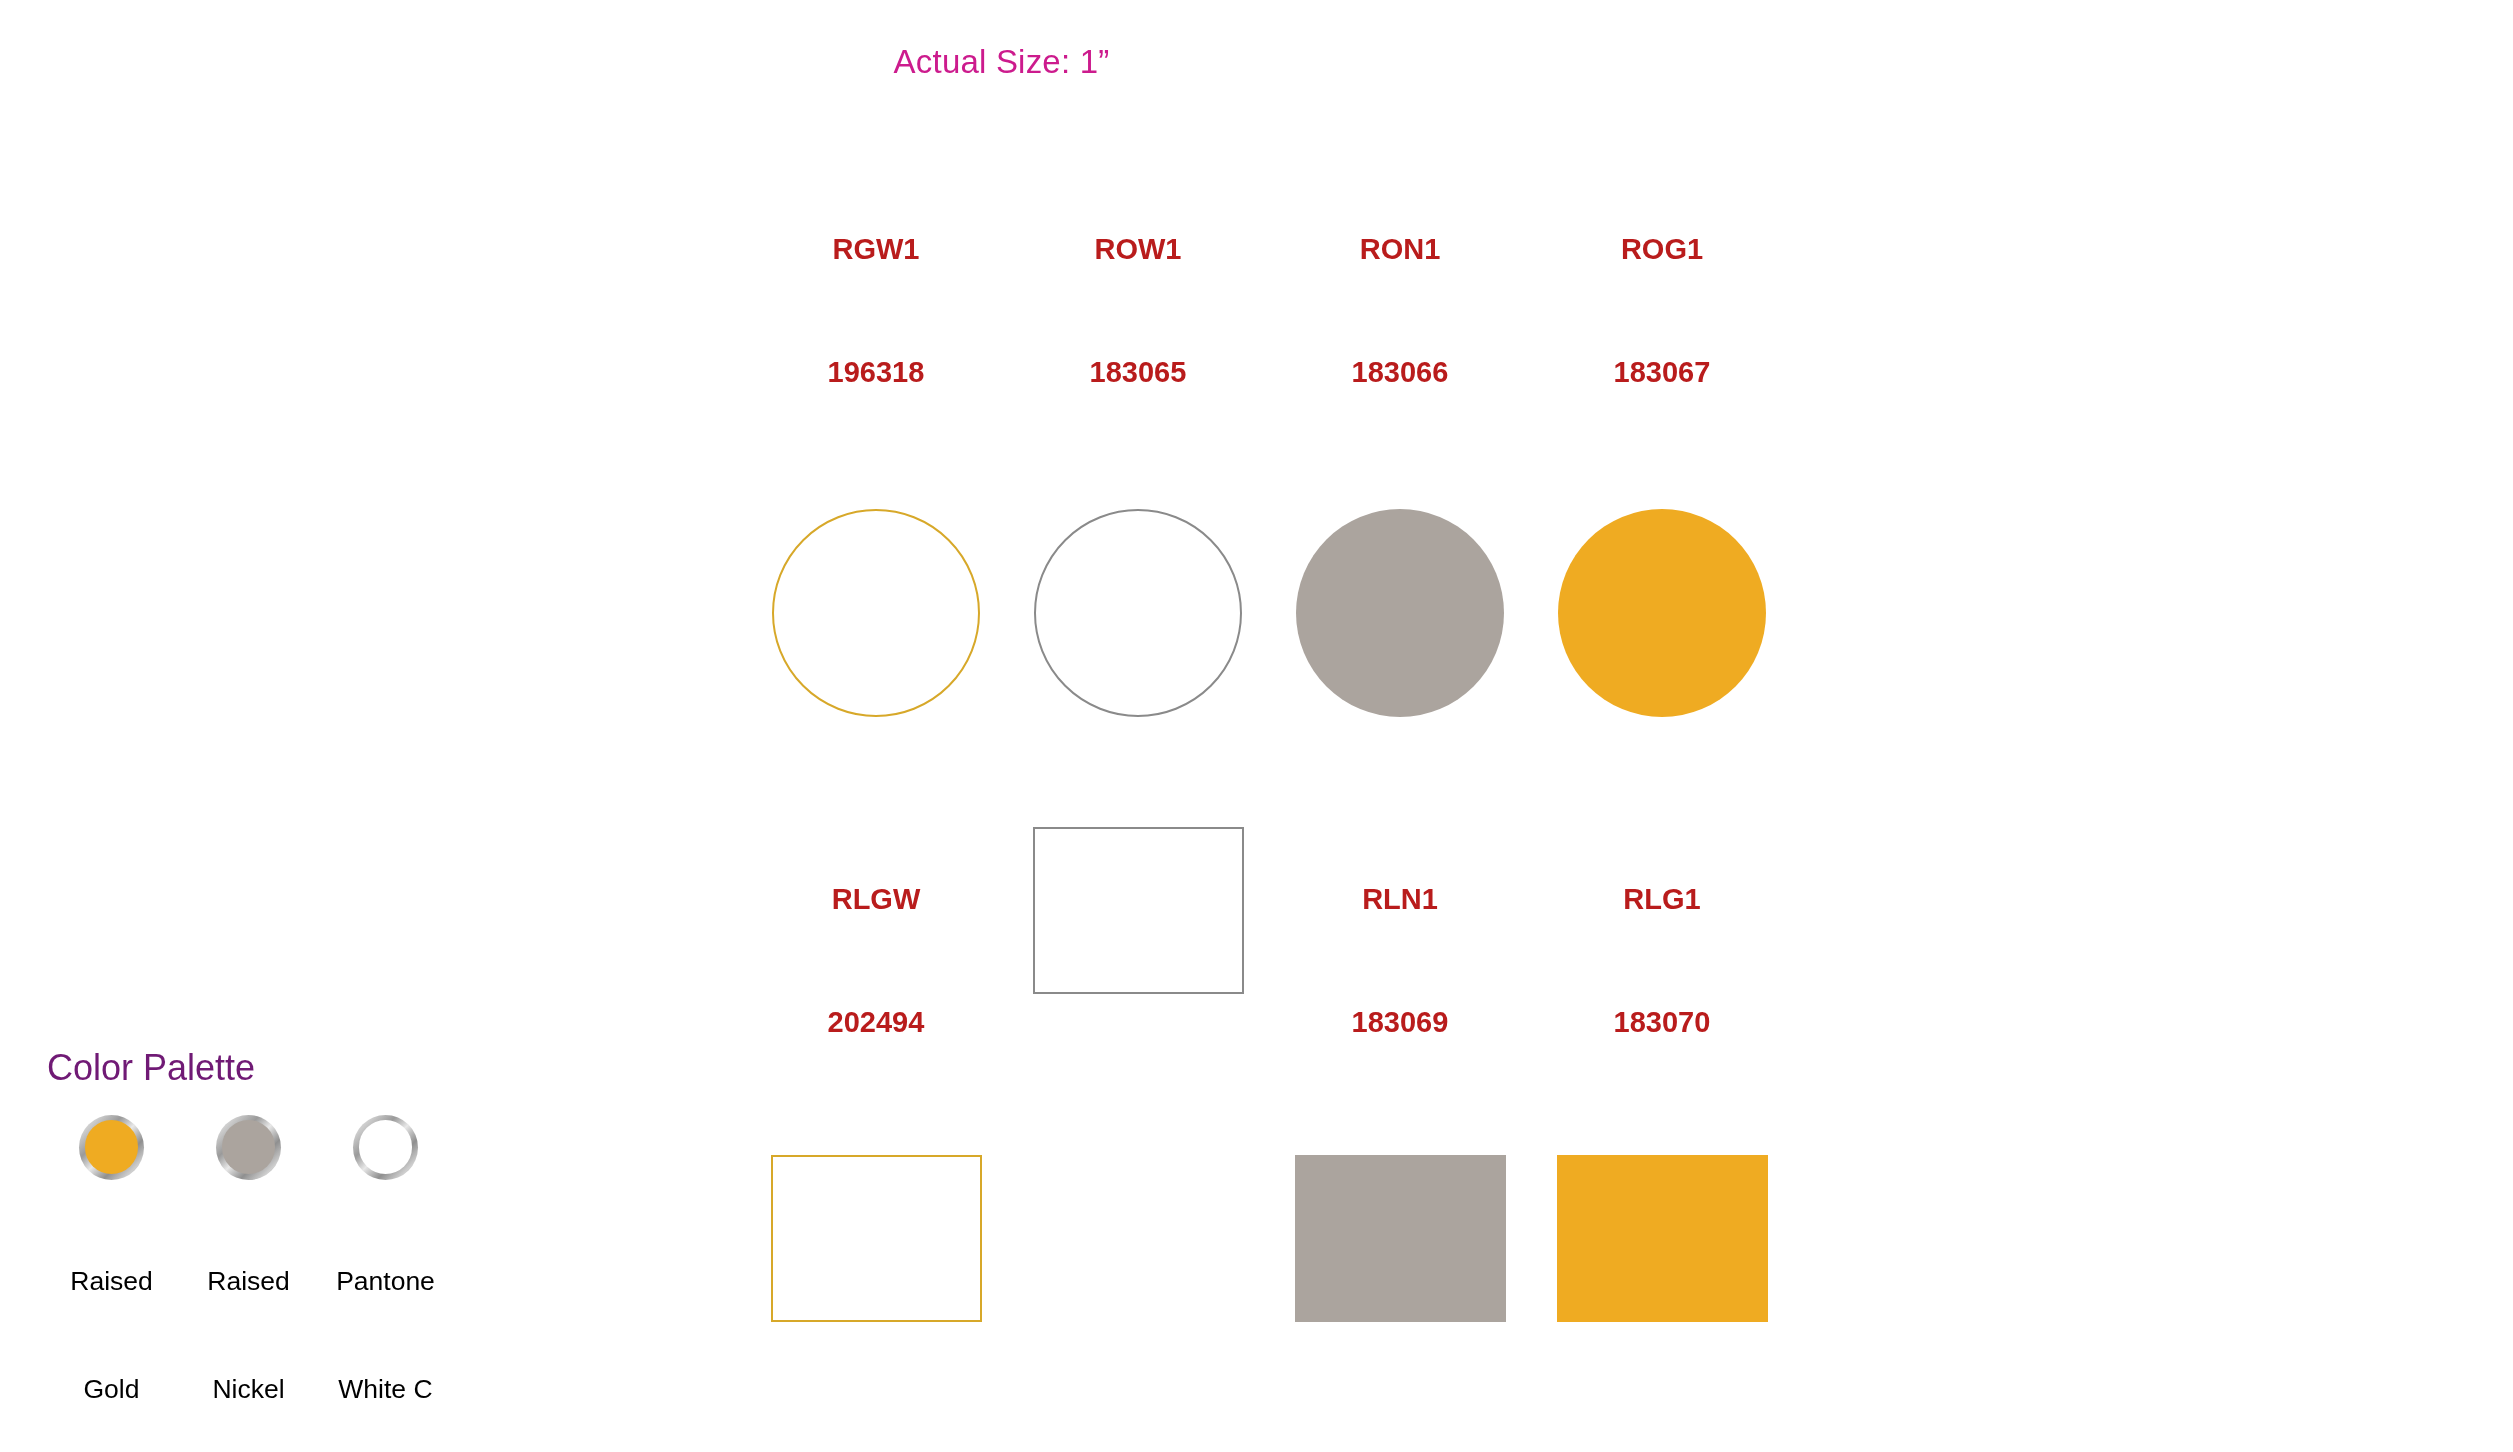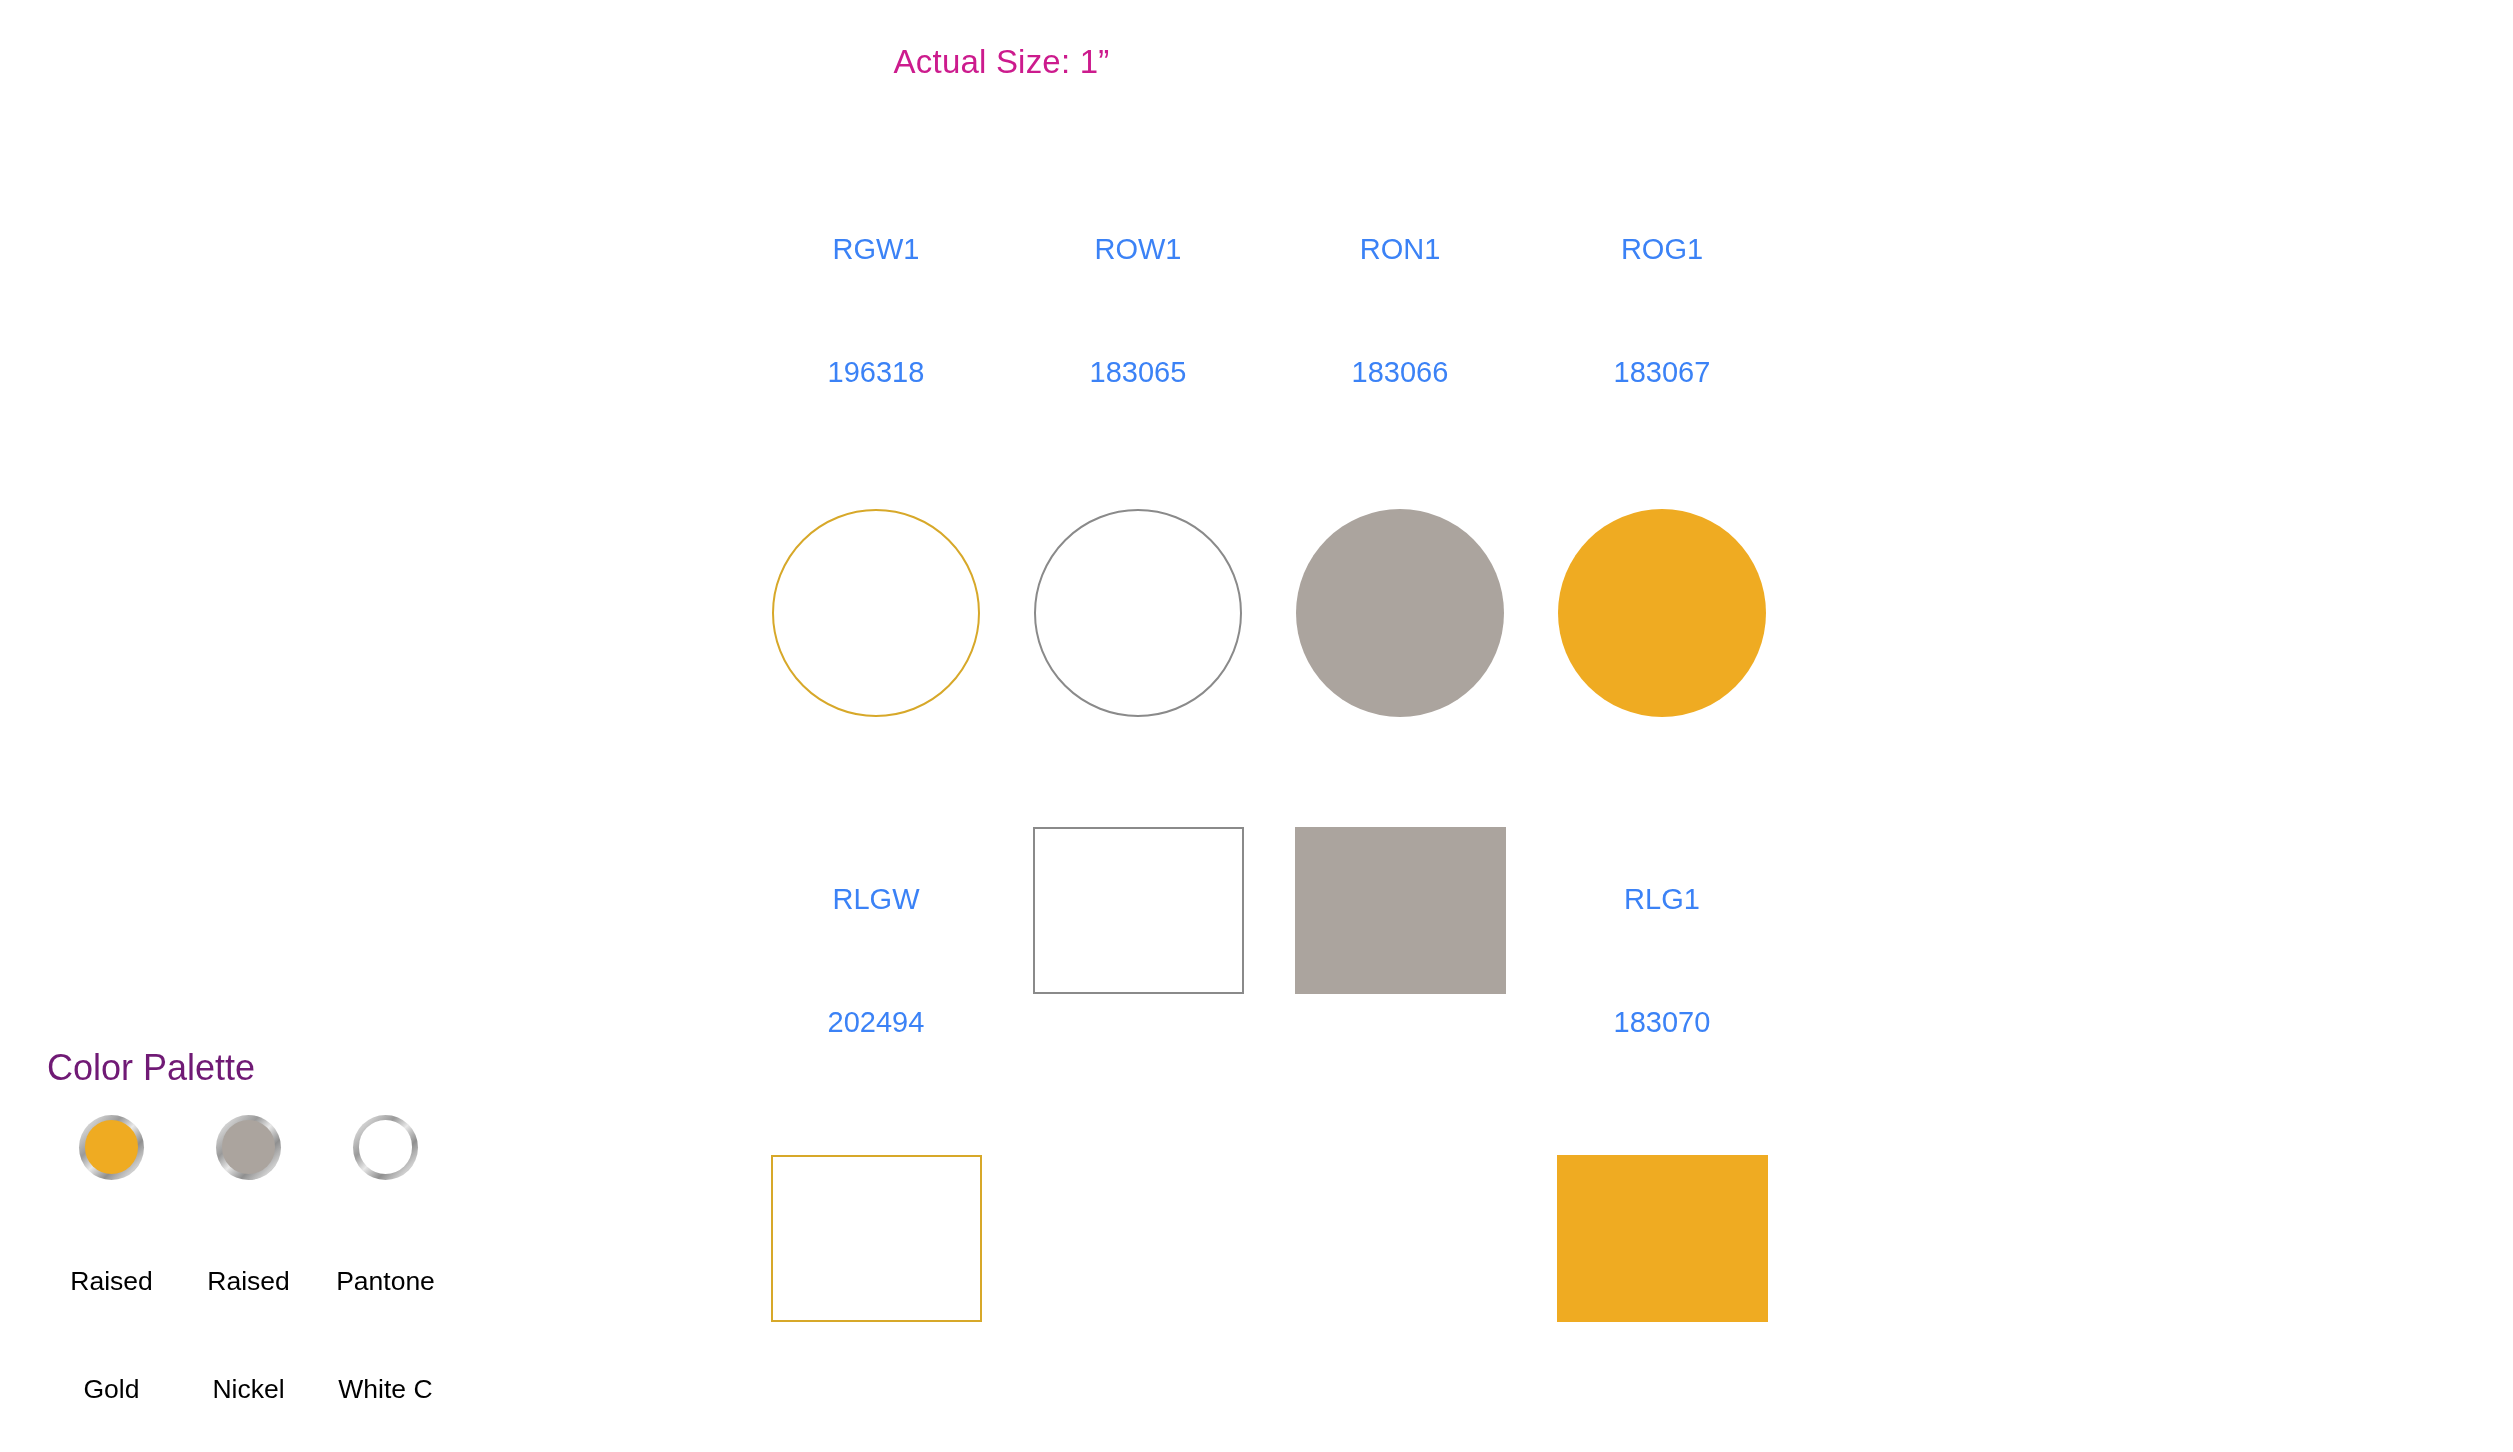--- a/index.html
+++ b/index.html
@@ -45,24 +45,25 @@
     width: 1049px;
   }
   .spec-cell {
     width: 262px;
     display: flex;
     flex-direction: column;
     align-items: center;
   }
   .spec-label {
     text-align: center;
-    color: #3b82f6;
+    color: #b91c1c;
     font-size: 29px;
     line-height: 41px;
     white-space: pre;
+    font-weight: bold;
   }
   .spec-code { display: block; }
   .spec-num  { display: block; text-align: center; }
 
   .shape-slot {
     display: flex;
     align-items: center;
     justify-content: center;
   }
 
@@ -227,20 +228,24 @@
       </div>
     </div>
 
     <div class="spec-cell">
       <div class="shape-slot">
         <div class="shape-landscape outline-gray"></div>
       </div>
     </div>
 
     <div class="spec-cell">
+      <div class="spec-label">
+        <span class="spec-code">RLN1</span>
+        <span class="spec-num">183069</span>
+      </div>
       <div class="shape-slot">
         <div class="shape-landscape fill-nickel"></div>
       </div>
     </div>
 
     <div class="spec-cell">
       <div class="spec-label">
         <span class="spec-code">RLG1</span>
         <span class="spec-num">183070</span>
       </div>

